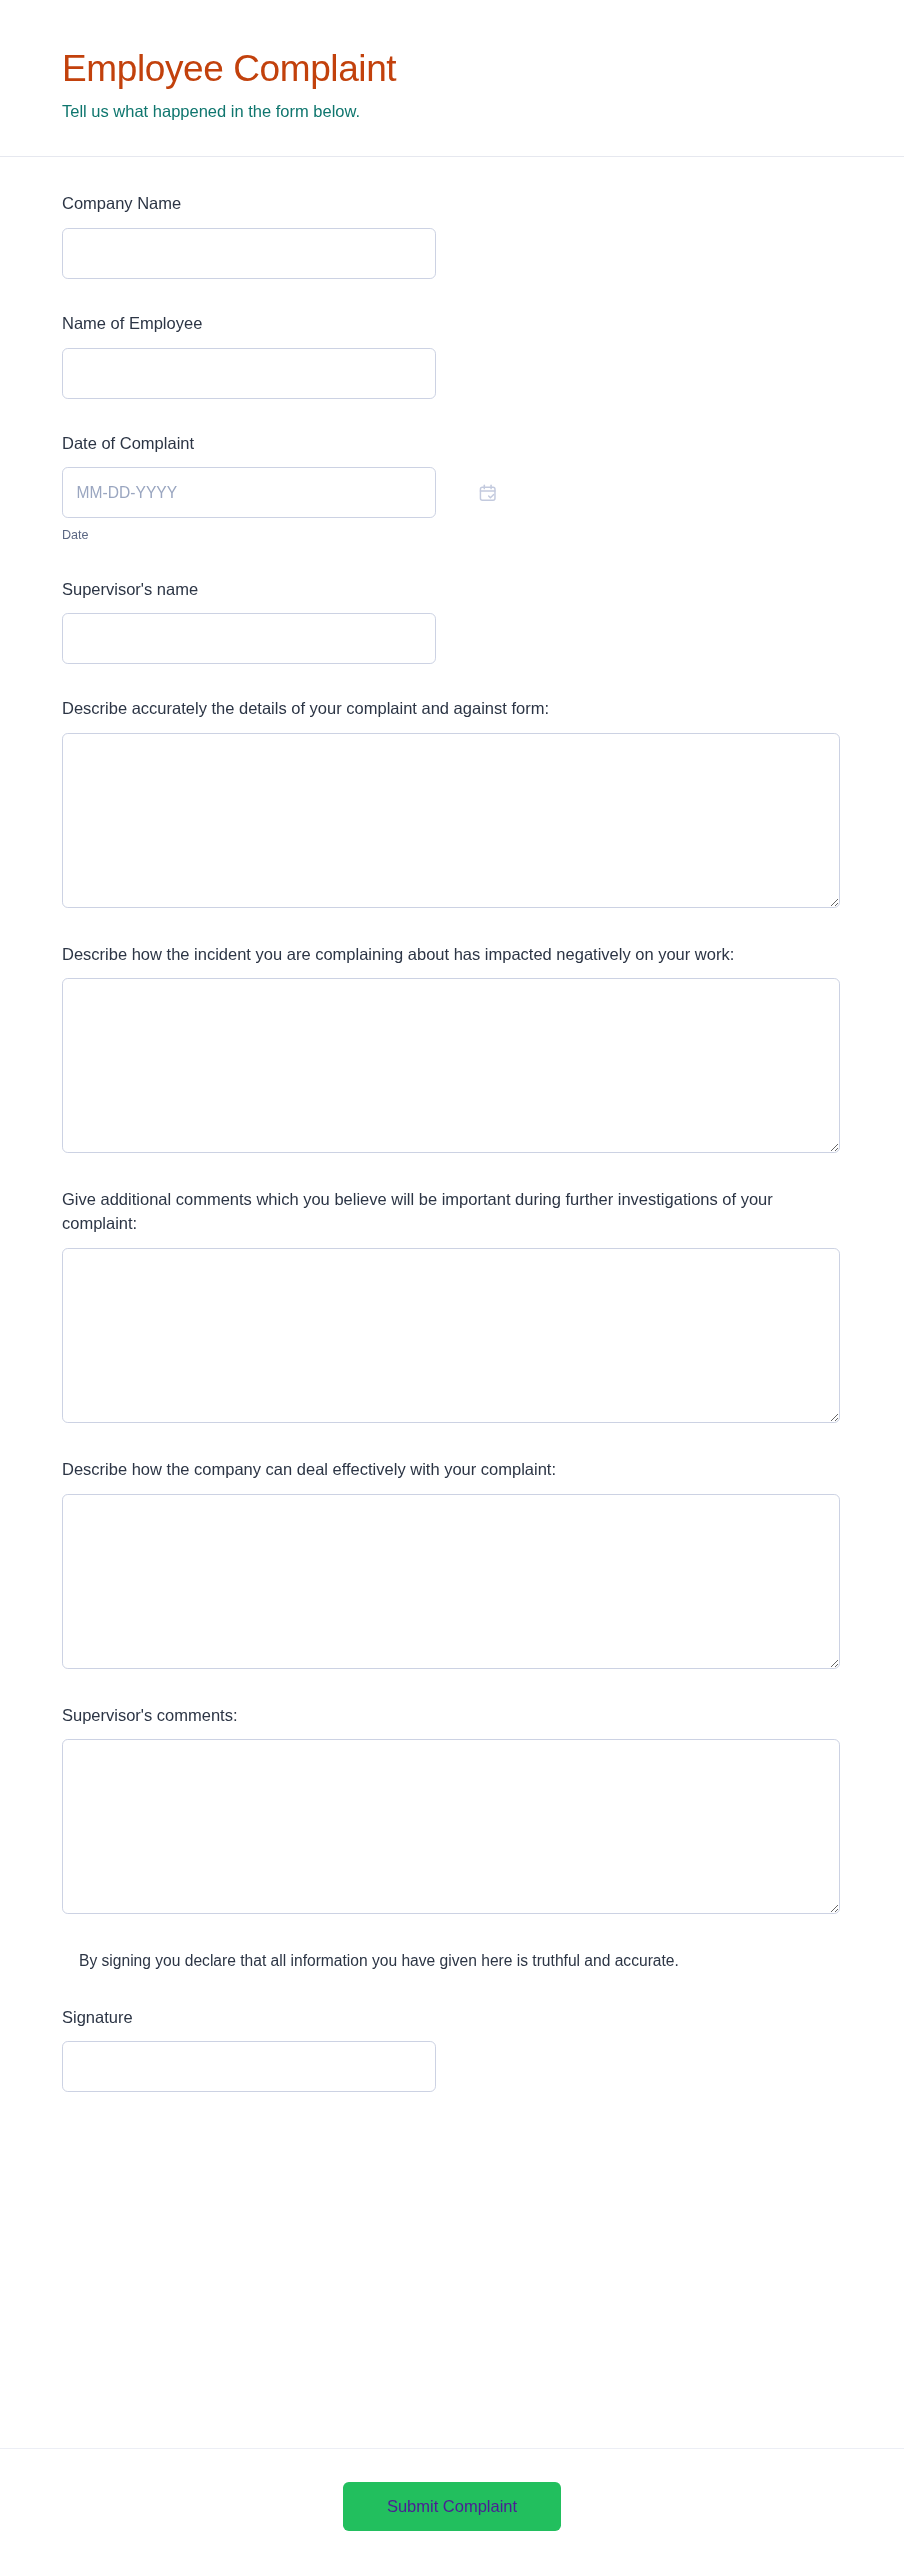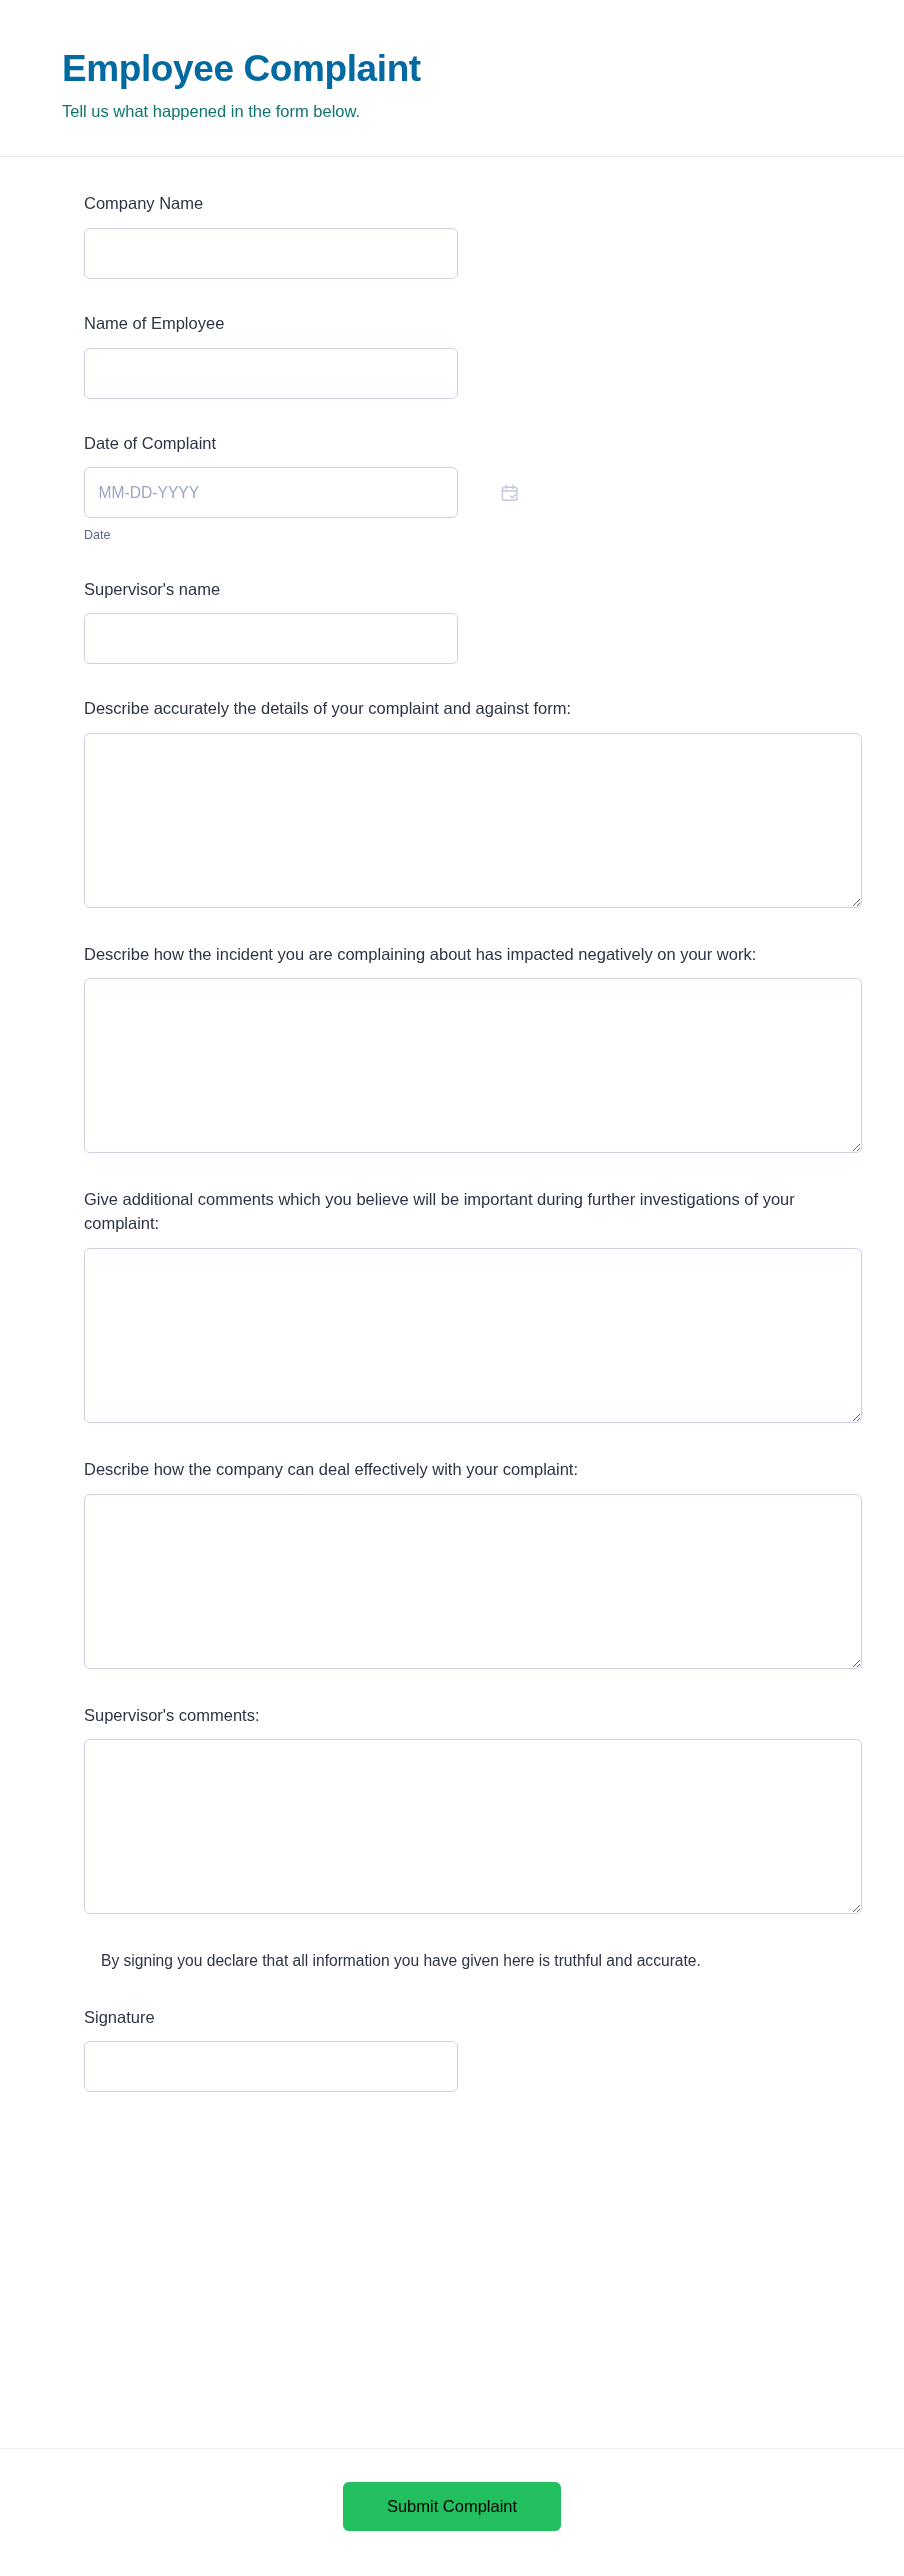--- a/index.html
+++ b/index.html
@@ -28,36 +28,36 @@
 
   
   .form-header {
     padding: 47px 62px 33px 62px;
     border-bottom: 1px solid #e6e8ef;
     background: #ffffff;
   }
   .form-title {
     font-size: 37px;
     line-height: 1.18;
-    font-weight: bold;
+    font-weight: normal;
     letter-spacing: -0.4px;
-    color: #0369a1;
+    color: #c2410c;
     margin: 0 0 9.7px 0;
   }
   .form-subtitle {
     font-size: 16.5px;
     line-height: 1.4;
     color: #0f766e;
     margin: 0;
     font-weight: normal;
   }
 
   
   .form-body {
-    padding: 35px 62px 0 84px;
+    padding: 35px 62px 0 62px;
     flex: 1 1 auto;
   }
 
   .field-block {
     margin-bottom: 33px;
   }
   .field-block.tall {
     margin-bottom: 35px;
   }
 
@@ -149,21 +149,21 @@
     background: #ffffff;
   }
   .submit-button {
     display: inline-block;
     min-width: 218px;
     padding: 14.6px 27px;
     font-size: 16.5px;
     font-family: "Liberation Sans", sans-serif;
     font-weight: normal;
     line-height: 1.2;
-    color: #000000;
+    color: #4c1d95;
     background: #22bf5e;
     border: none;
     border-radius: 5.8px;
     cursor: pointer;
     text-align: center;
   }
 </style>
 </head>
 <body>
 

